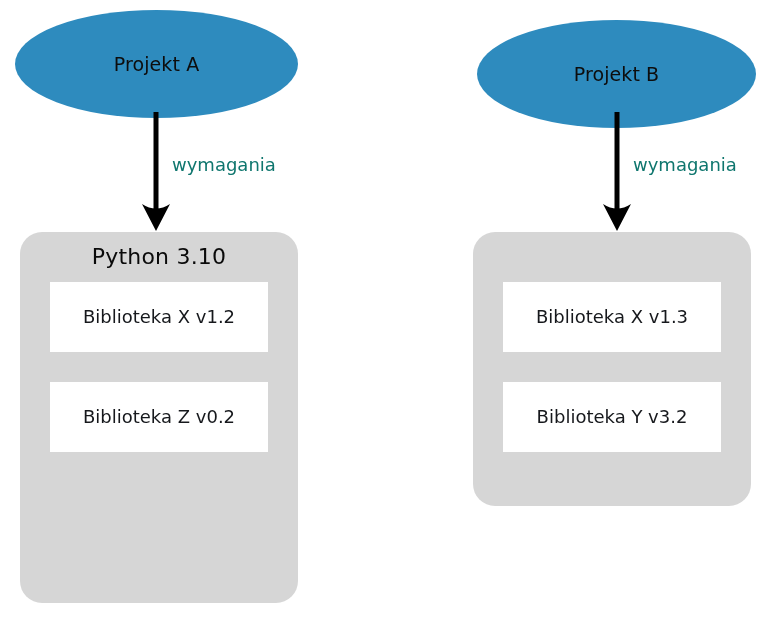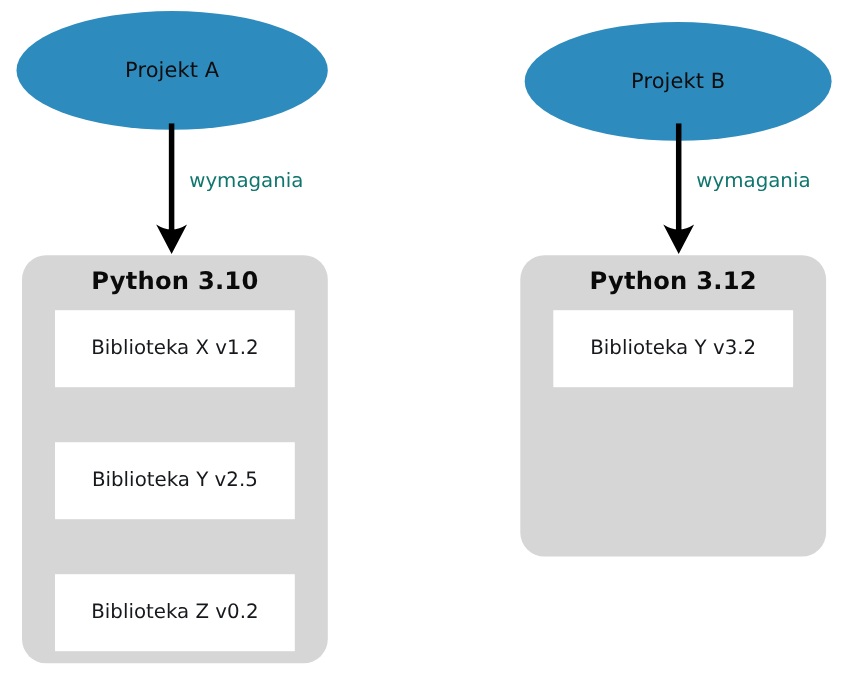--- a/index.html
+++ b/index.html
@@ -69,36 +69,36 @@
   #env-python310 { left: 20px;  top: 232px; width: 278px; height: 371px; }
   #env-python312 { left: 473px; top: 232px; width: 278px; height: 274px; }
 
   .env-title {
     position: absolute;
     left: 0;
     right: 0;
     top: 14px;
     text-align: center;
     font-size: 22px;
-    font-weight: 700;
+    font-weight: 400;
     color: #0a0a0a;
     line-height: 1;
     letter-spacing: 0.2px;
   }
 
   .lib-list {
     position: absolute;
     left: 30px;
     right: 30px;
     top: 50px;
   }
   .lib-box {
     background: #ffffff;
     height: 70px;
-    margin-bottom: 50px;
+    margin-bottom: 30px;
     display: flex;
     align-items: center;
     justify-content: center;
     box-sizing: border-box;
   }
   .lib-box:last-child { margin-bottom: 16px; }
   .lib-label {
     font-size: 18px;
     color: #16181c;
     line-height: 1;
@@ -120,40 +120,39 @@
   </svg>
   <span class="edge-label" id="edge-a-label">wymagania</span>
 
   <div class="env-box" id="env-python310">
     <div class="env-title">Python 3.10</div>
     <div class="lib-list">
       <div class="lib-box">
         <span class="lib-label">Biblioteka X v1.2</span>
       </div>
       <div class="lib-box">
-        <span class="lib-label">Biblioteka Y v2.5</span>
-      </div>
-      <div class="lib-box">
         <span class="lib-label">Biblioteka Z v0.2</span>
       </div>
     </div>
   </div>
 
   <div class="project-node" id="project-b-node" style="background:#2e8bbe;">
     <span class="project-label">Projekt B</span>
   </div>
 
   <svg class="edge-arrow" id="edge-b-arrow" viewBox="0 0 40 124">
     <line x1="20" y1="0" x2="20" y2="103" stroke="#000000" stroke-width="5"></line>
     <path d="M 20 119 L 6 92 Q 20 101 34 92 Z" fill="#000000"></path>
   </svg>
   <span class="edge-label" id="edge-b-label">wymagania</span>
 
   <div class="env-box" id="env-python312">
-    <div class="env-title">Python 3.12</div>
     <div class="lib-list">
+      <div class="lib-box">
+        <span class="lib-label">Biblioteka X v1.3</span>
+      </div>
       <div class="lib-box">
         <span class="lib-label">Biblioteka Y v3.2</span>
       </div>
     </div>
   </div>
 
 </div>
 
 </body></html>

